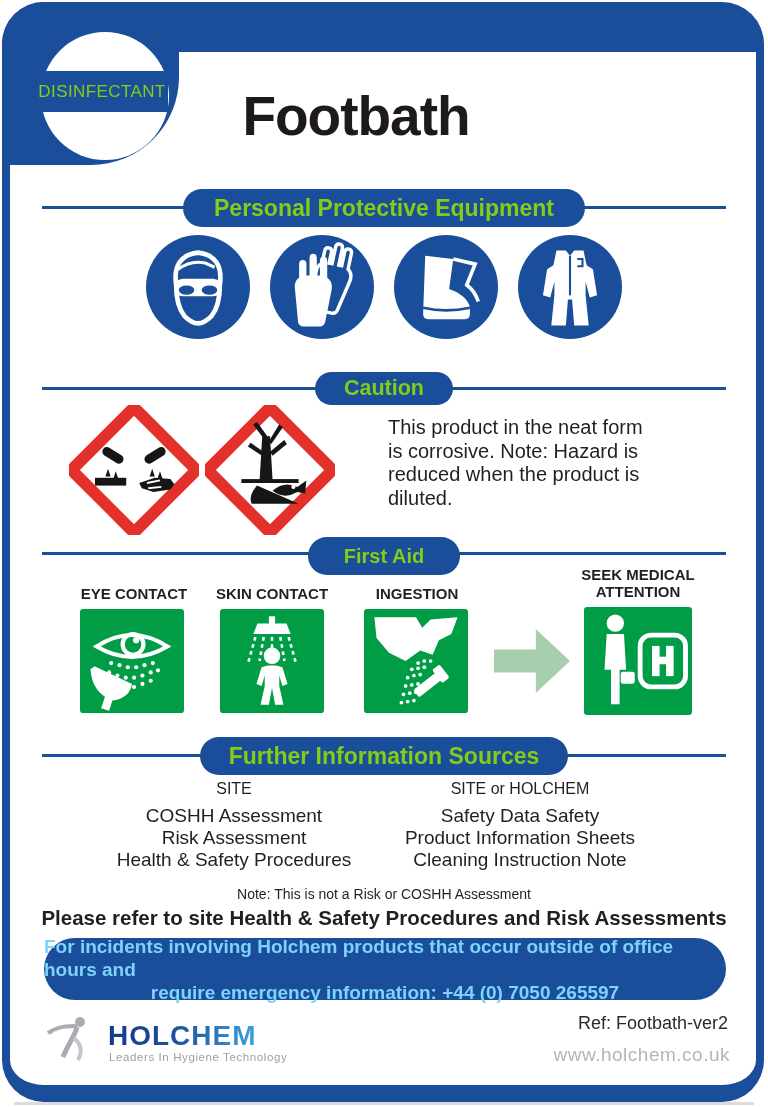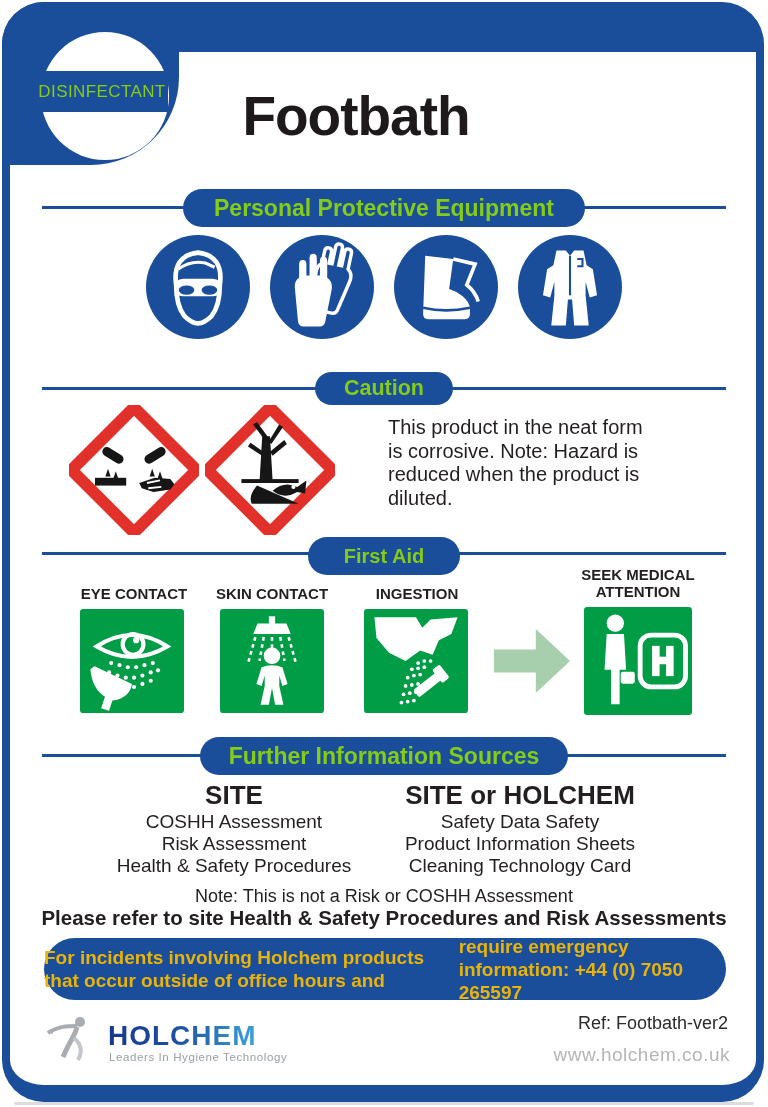--- a/index.html
+++ b/index.html
@@ -46,29 +46,29 @@
 
   
   .fa-label{position:absolute;font-size:15px;font-weight:bold;text-align:center;line-height:17px;}
   .fa-square{position:absolute;top:607px;width:104px;height:108px;}
   .fa-square svg{width:100%;height:100%;}
   .fa-arrow{position:absolute;top:629px;left:494px;width:76px;height:64px;background:var(--arrow);
             clip-path:polygon(0 32%,55% 32%,55% 0,100% 50%,55% 100%,55% 68%,0 68%);}
 
   
   .fi-col{position:absolute;top:780px;text-align:center;}
-  .fi-col h3{font-size:26px;font-weight:bold;}
+  .fi-col h3{font-size:16px;font-weight:normal;margin-bottom:7px;}
   .fi-col p{font-size:19px;line-height:22px;}
-  .fi-note{position:absolute;top:886px;left:0;width:768px;text-align:center;font-size:18px;}
+  .fi-note{position:absolute;top:886px;left:0;width:768px;text-align:center;font-size:14px;}
   .fi-note-bold{position:absolute;top:906px;left:0;width:768px;text-align:center;font-size:20.5px;font-weight:bold;}
 
   
   .banner{position:absolute;top:938px;left:44px;width:682px;height:62px;background:var(--blue);
-          border-radius:31px;color:#eab308;font-weight:bold;font-size:19px;line-height:23px;
-          display:flex;flex-direction:row;align-items:center;justify-content:center;}
+          border-radius:31px;color:#7dd3fc;font-weight:bold;font-size:19px;line-height:23px;
+          display:flex;flex-direction:column;align-items:center;justify-content:center;}
 
   
   .logo-figure{position:absolute;top:1014px;left:44px;width:62px;height:50px;}
   .logo-text{position:absolute;top:1020px;left:108px;font-size:28px;font-weight:bold;letter-spacing:1px;color:#1d4f9e;}
   @supports ((-webkit-background-clip:text) or (background-clip:text)){
     .logo-text{background:linear-gradient(90deg,#16388e 0%,#1d4f9e 45%,#3aa2dc 100%);
                -webkit-background-clip:text;background-clip:text;color:transparent;}
   }
   .logo-tagline{position:absolute;top:1051px;left:109px;font-size:11.5px;letter-spacing:.6px;color:#9aa0a3;}
   .footer-ref{position:absolute;top:1013px;right:40px;font-size:18px;color:#2b2b2b;}
@@ -271,21 +271,21 @@
   <div class="fi-col" style="left:94px;width:280px">
     <h3>SITE</h3>
     <p>COSHH Assessment</p>
     <p>Risk Assessment</p>
     <p>Health &amp; Safety Procedures</p>
   </div>
   <div class="fi-col" style="left:375px;width:290px">
     <h3>SITE or HOLCHEM</h3>
     <p>Safety Data Safety</p>
     <p>Product Information Sheets</p>
-    <p>Cleaning Technology Card</p>
+    <p>Cleaning Instruction Note</p>
   </div>
 
   <div class="fi-note">Note: This is not a Risk or COSHH Assessment</div>
   <div class="fi-note-bold">Please refer to site Health &amp; Safety Procedures and Risk Assessments</div>
 
   <div class="banner">
     <div>For incidents involving Holchem products that occur outside of office hours and</div>
     <div>require emergency information: +44 (0) 7050 265597</div>
   </div>
 

